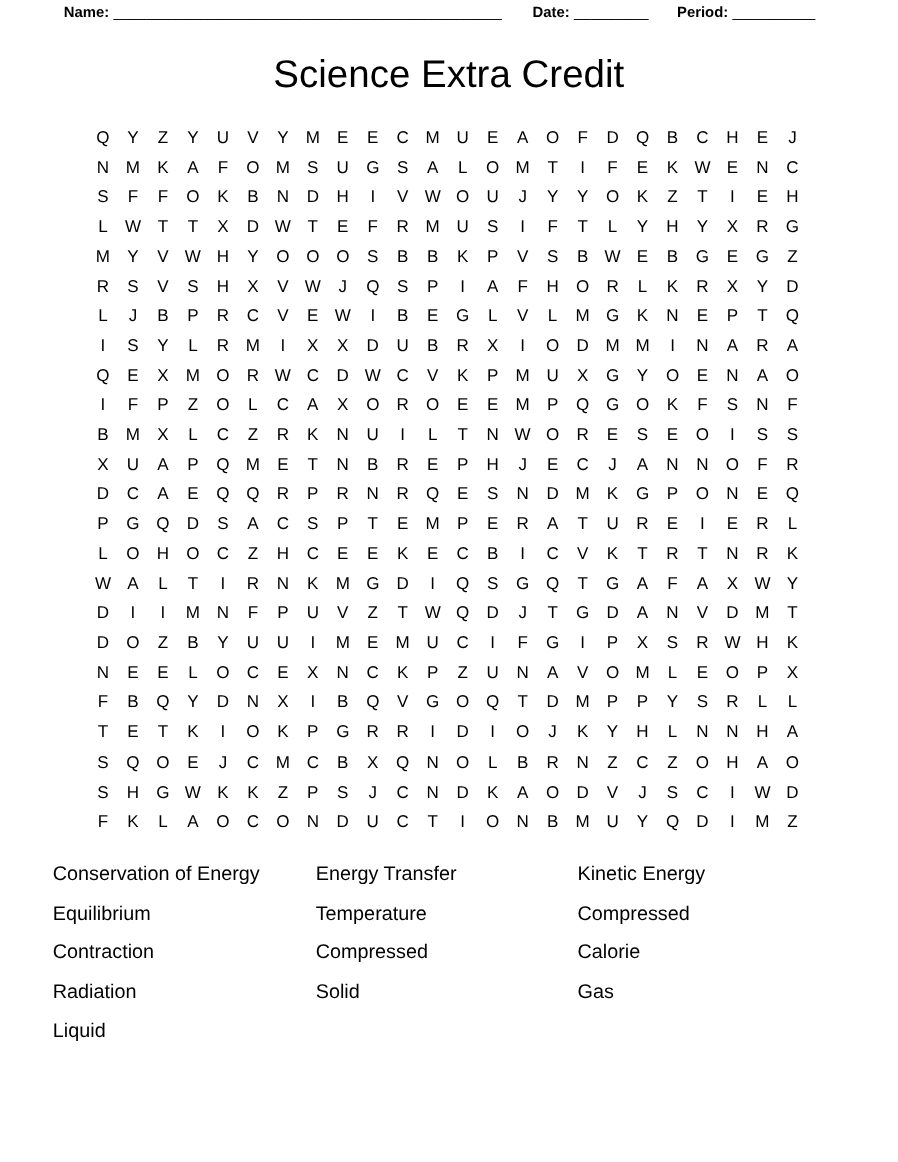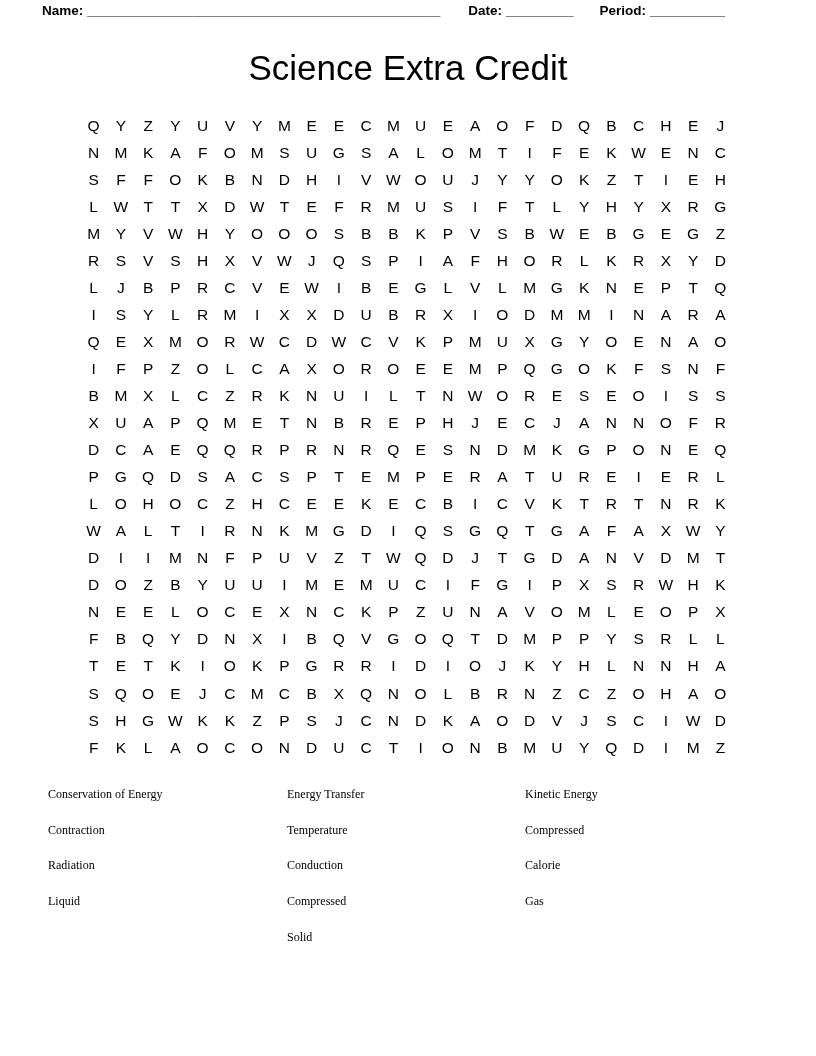--- a/index.html
+++ b/index.html
@@ -5,24 +5,24 @@
   html, body { margin: 0; padding: 0; }
   body {
     width: 816px; height: 1056px;
     background: #ffffff; color: #000000;
     font-family: "Liberation Sans", sans-serif;
     overflow: hidden;
   }
   .header {
     display: flex; align-items: baseline;
     padding: 3px 0 0 42px;
-    font-size: 13.5px; white-space: nowrap;
+    font-size: 13.5px; white-space: nowrap; margin-left: 16px;
   }
   .hdr-label { font-weight: bold; }
-  .hdr-line  { font-weight: bold; margin-left: 4px; letter-spacing: 0; }
+  .hdr-line  { font-weight: normal; margin-left: 4px; letter-spacing: 0; }
   .gap-date   { margin-left: 28px; }
   .gap-period { margin-left: 26px; }
   .page-title {
     margin-top: 24px;
     text-align: center;
     font-size: 35px;
     font-weight: 400;
     line-height: 52px;
   }
   .letter-grid {
@@ -31,22 +31,21 @@
     grid-auto-rows: 27.05px;
     margin: 18px 0 0 80px;
     font-size: 15.5px;
   }
   .letter-grid span {
     display: flex; align-items: center; justify-content: center;
   }
   .word-bank {
     display: flex;
     margin: 16px 0 0 48px;
-    font-size: 12px;
-    font-family: Liberation Serif, serif;
+    font-size: 18px;
   }
   .wb-col { display: flex; flex-direction: column; }
   .wb-col-0 { width: 239px; }
   .wb-col-1 { width: 238px; }
   .wb-item { line-height: 35.6px; }
 </style>
 </head>
 <body>
 
 <div class="header">
@@ -635,28 +634,28 @@
     <span>Q</span>
     <span>D</span>
     <span>I</span>
     <span>M</span>
     <span>Z</span>
   </div>
 
 <div class="word-bank">
     <div class="wb-col wb-col-0">
       <div class="wb-item">Conservation of Energy</div>
+      <div class="wb-item">Equilibrium</div>
       <div class="wb-item">Contraction</div>
       <div class="wb-item">Radiation</div>
       <div class="wb-item">Liquid</div>
     </div>
     <div class="wb-col wb-col-1">
       <div class="wb-item">Energy Transfer</div>
       <div class="wb-item">Temperature</div>
-      <div class="wb-item">Conduction</div>
       <div class="wb-item">Compressed</div>
       <div class="wb-item">Solid</div>
     </div>
     <div class="wb-col wb-col-2">
       <div class="wb-item">Kinetic Energy</div>
       <div class="wb-item">Compressed</div>
       <div class="wb-item">Calorie</div>
       <div class="wb-item">Gas</div>
     </div>
   </div>

